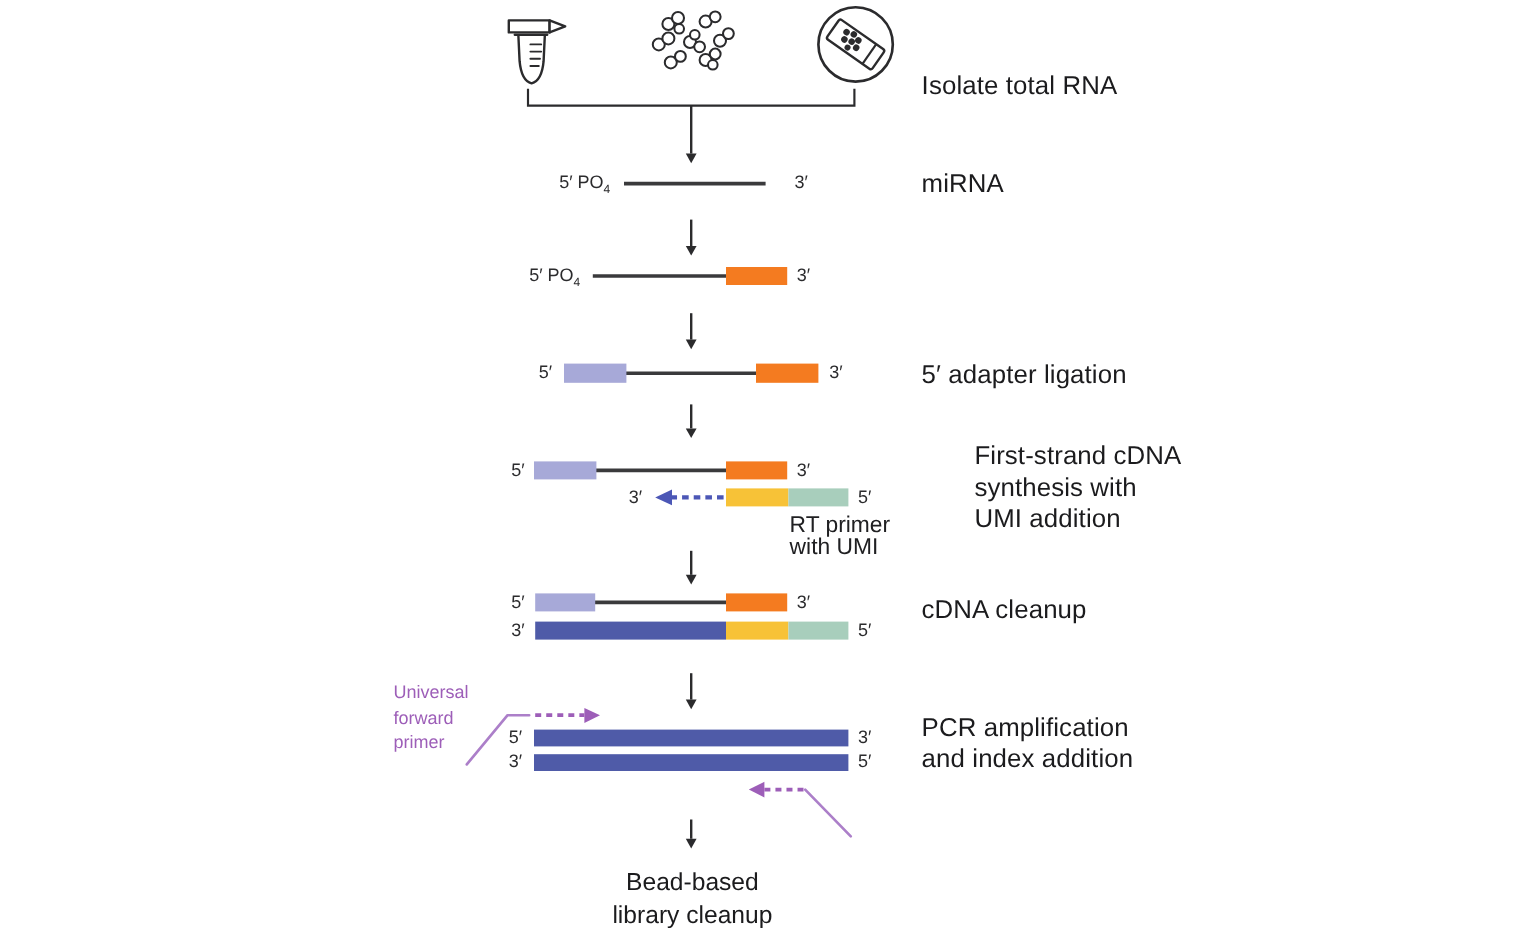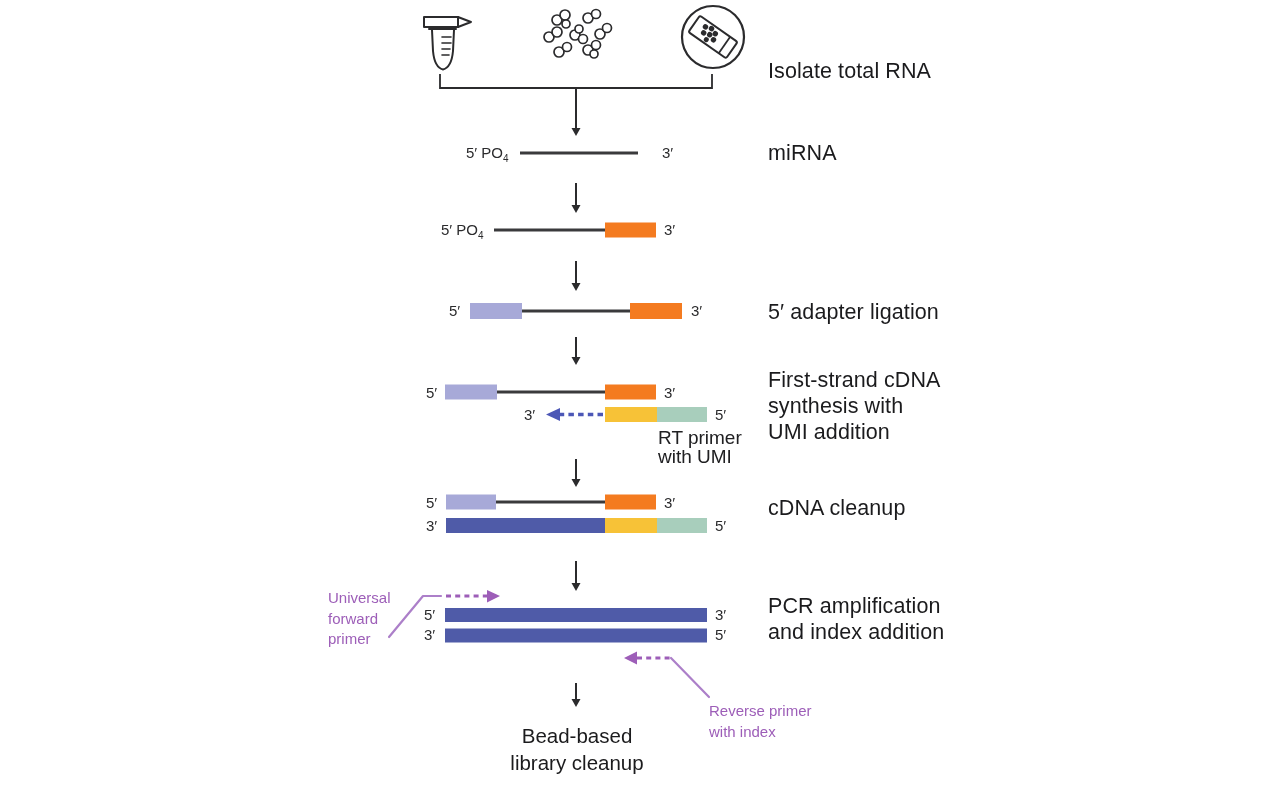--- a/index.html
+++ b/index.html
@@ -176,21 +176,21 @@
     <g>
       <polygon points="624,658 637,651.5 637,664.5" class="purple-head"></polygon>
       <line x1="637" y1="658" x2="671" y2="658" class="purple-dash" stroke-width="3.2" stroke-dasharray="5 4.2"></line>
       <polyline points="671,658 709,697" class="leader"></polyline>
     </g>
   </svg>
 
   <div class="step-label" style="top:58px;text-align:right;">Isolate total RNA</div>
   <div class="step-label" style="top:140px;">miRNA</div>
   <div class="step-label" style="top:299px;text-align:right;">5′ adapter ligation</div>
-  <div class="step-label" style="top:367px;">First-strand cDNA
+  <div class="step-label" style="top:367px;margin-left:44px;">First-strand cDNA
 synthesis with
 UMI addition</div>
   <div class="step-label" style="top:495px;">cDNA cleanup</div>
   <div class="step-label" style="top:593px;">PCR amplification
 and index addition</div>
   <div class="bead-label">Bead-based
 library cleanup</div>
 
   <span class="end-label" style="left:466px;top:144px;"><span>5′ PO</span><sub>4</sub></span>
   <span class="end-label" style="left:662px;top:144px;">3′</span>
@@ -211,19 +211,17 @@
   <span class="end-label" style="left:426px;top:517px;">3′</span>
   <span class="end-label" style="left:715px;top:517px;">5′</span>
 
   <span class="end-label" style="left:424px;top:606px;">5′</span>
   <span class="end-label" style="left:715px;top:606px;">3′</span>
   <span class="end-label" style="left:424px;top:626px;">3′</span>
   <span class="end-label" style="left:715px;top:626px;">5′</span>
 
   <div class="rt-label">RT primer
 with UMI</div>
-  <div class="purple-label" style="left:328px;top:588px;">Universal
+  <div class="purple-label" style="left:328px;top:568px;">Universal
 forward
 primer</div>
-  <div class="purple-label" style="left:709px;top:701px;">Reverse primer
-with index</div>
 
 </div>
 
 </body></html>

